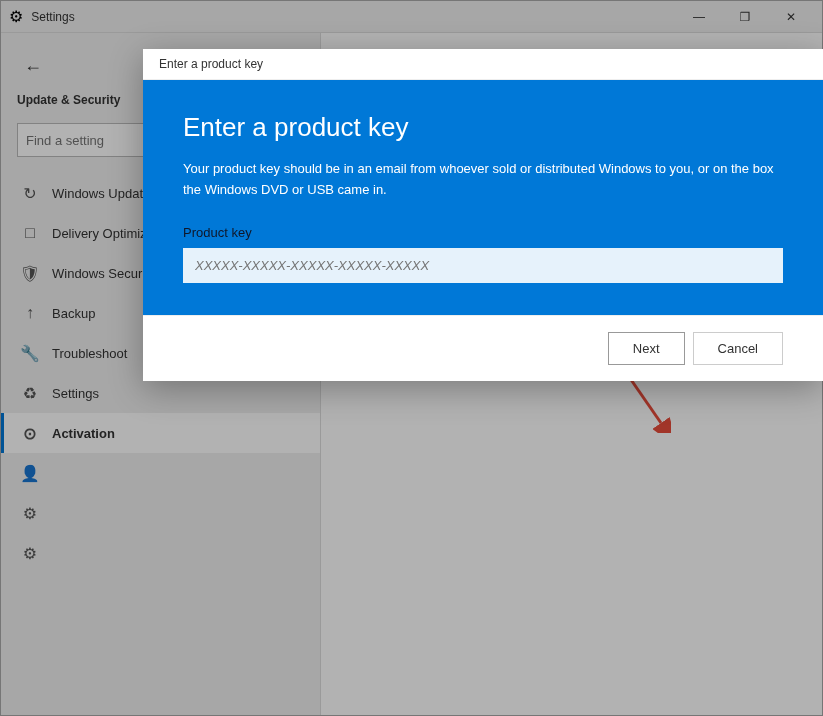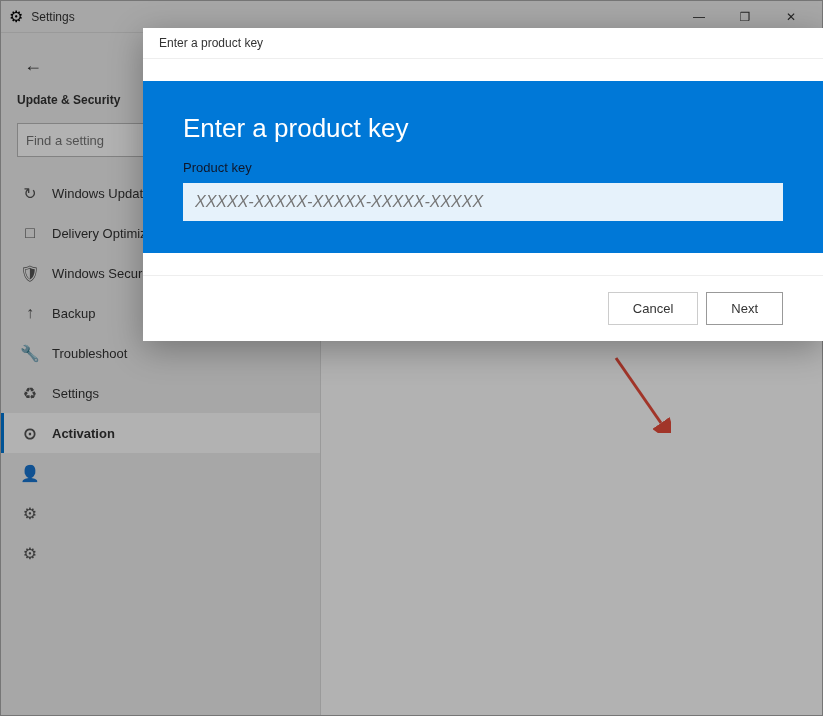--- a/index.html
+++ b/index.html
@@ -43,27 +43,27 @@
     .section-desc { font-size: 13px; color: #333; margin-bottom: 16px; line-height: 1.5; }
 
     .change-key-btn { display: flex; align-items: center; gap: 8px; border: 2px solid #e74c3c; color: #0078d7; background: transparent; padding: 8px 16px; cursor: pointer; font-size: 14px; font-weight: 400; }
     .change-key-btn .btn-icon { font-size: 18px; color: #0078d7; }
 
     
     .arrow-container { position: absolute; left: 290px; top: 320px; z-index: 5; }
 
     
     .dialog-overlay { position: absolute; top: 0; left: 0; width: 823px; height: 716px; background: rgba(0,0,0,0.3); z-index: 10; display: flex; align-items: flex-start; justify-content: flex-end; }
-    .dialog { width: 680px; background: #fff; box-shadow: 0 8px 32px rgba(0,0,0,0.3); display: flex; flex-direction: column; margin-top: 28px; margin-right: 0; gap: 22px; }
+    .dialog { width: 680px; background: #fff; box-shadow: 0 8px 32px rgba(0,0,0,0.3); display: flex; flex-direction: column; margin-top: 49px; margin-right: 0; }
     .dialog-titlebar { background: #fff; padding: 8px 16px; font-size: 12px; color: #333; border-bottom: 1px solid #eee; }
     .dialog-body { background: #0078d7; padding: 32px 40px; flex: 1; }
     .dialog-title { font-size: 26px; font-weight: 300; color: #fff; margin-bottom: 16px; }
     .dialog-desc { font-size: 13px; color: #fff; margin-bottom: 24px; line-height: 1.6; }
     .dialog-field-label { font-size: 13px; color: #0f172a; margin-bottom: 8px; }
-    .dialog-input { width: 100%; padding: 10px 12px; font-size: 16px; border: none; outline: none; background: rgba(255,255,255,0.9); color: #0f172a; font-style: italic; }
+    .dialog-input { width: 100%; padding: 10px 12px; font-size: 13px; border: none; outline: none; background: rgba(255,255,255,0.9); color: #0f172a; font-style: italic; }
     .dialog-footer { background: #fff; padding: 16px 40px; display: flex; justify-content: flex-end; gap: 8px; border-top: 1px solid #eee; }
     .dialog-btn { padding: 8px 24px; font-size: 13px; border: 1px solid #ccc; cursor: pointer; background: #fff; color: #333; }
     .dialog-btn.primary { background: #fff; border-color: #999; }
   </style>
 </head>
 <body>
 
 <div class="window">
 
   <div class="titlebar">
@@ -163,21 +163,22 @@
       </div>
     </div>
   </div>
 </div>
 
 <div class="dialog-overlay">
   <div class="dialog">
     <div class="dialog-titlebar">Enter a product key</div>
     <div class="dialog-body">
       <h2 class="dialog-title">Enter a product key</h2>
+      <p class="dialog-desc">Your product key should be in an email from whoever sold or distributed Windows to you, or on the box the Windows DVD or USB came in.</p>
       <div class="dialog-field-label">Product key</div>
       <input class="dialog-input" type="text" placeholder="XXXXX-XXXXX-XXXXX-XXXXX-XXXXX" style="">
     </div>
     <div class="dialog-footer">
+      <button class="dialog-btn primary">Next</button>
       <button class="dialog-btn">Cancel</button>
-      <button class="dialog-btn primary">Next</button>
     </div>
   </div>
 </div>
 
 </body></html>

